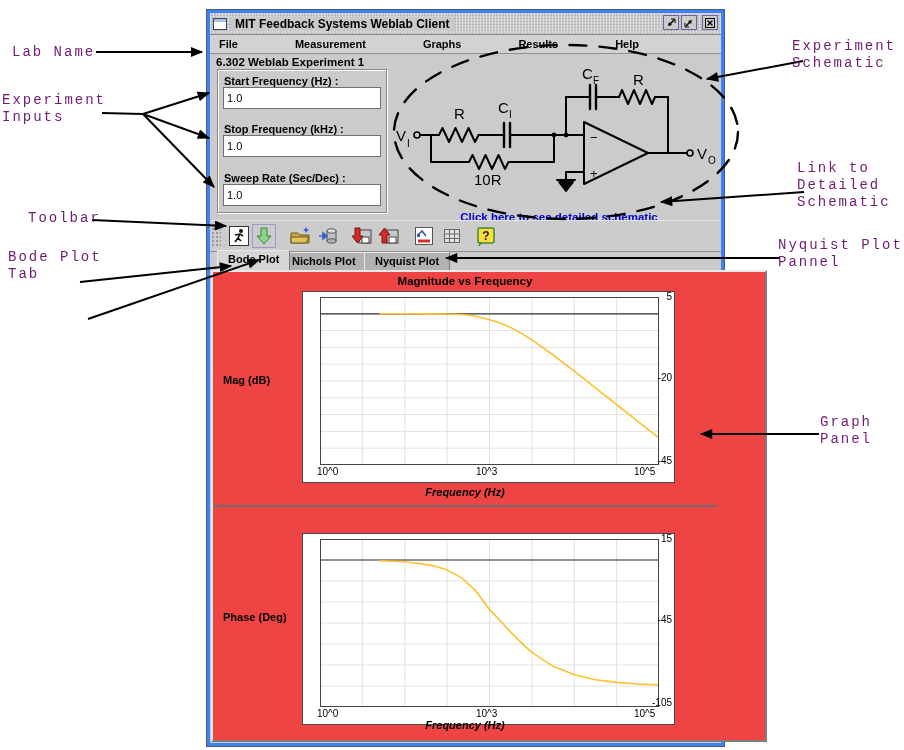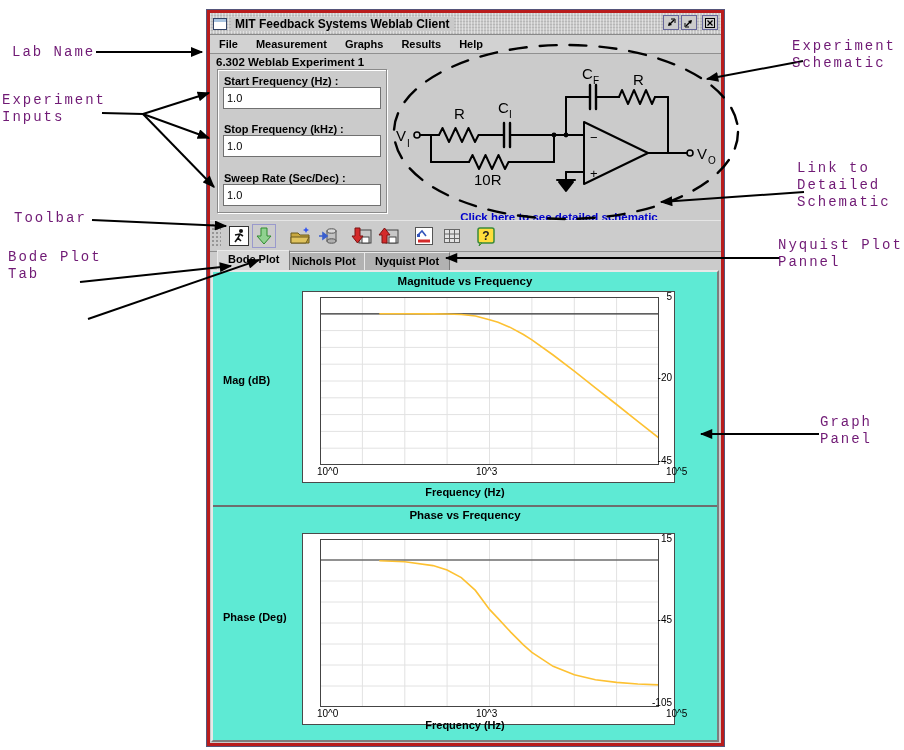--- a/index.html
+++ b/index.html
@@ -6,32 +6,32 @@
   #canvas{position:relative;width:904px;height:750px;background:#fff;overflow:hidden;
           font-family:"Liberation Sans",sans-serif;}
 
   
   .ann{position:absolute;font-family:Liberation Mono, monospace;font-size:14px;
        letter-spacing:2px;color:#701a75;line-height:17px;z-index:6;white-space:nowrap;}
   #annot-overlay{position:absolute;left:0;top:0;width:904px;height:750px;z-index:5;pointer-events:none;}
 
   
   #app-window{position:absolute;left:207px;top:10px;width:517px;height:736px;
-              border:3px solid #b91c1c;outline:1px solid #55557a;background:#CBCBCB;
+              border:3px solid #3b82f6;outline:1px solid #55557a;background:#CBCBCB;
               box-sizing:border-box;z-index:1;}
   #titlebar{position:absolute;left:0;top:0;width:511px;height:21px;background:#C9C9C9;
             background-image:repeating-linear-gradient(90deg,rgba(255,255,255,.45) 0 1px,transparent 1px 3px),
                              repeating-linear-gradient(0deg,rgba(140,140,140,.30) 0 1px,transparent 1px 3px);
             border-bottom:1px solid #888;display:flex;align-items:center;}
   #title-text{font-size:12px;font-weight:bold;color:#000;margin-left:4px;background:#C9C9C9;padding:0 4px;}
   .winbtn{width:16px;height:15px;background:#CCCCCC;border:1px solid #666699;margin-left:2px;
           padding:0;display:flex;align-items:center;justify-content:center;cursor:pointer;}
   #win-buttons{position:absolute;right:3px;top:2px;display:flex;}
   #menubar{position:absolute;left:0;top:22px;width:511px;height:18px;background:#D2D2D2;
-           border-bottom:1px solid #909090;display:flex;align-items:center;}
+           border-bottom:1px solid #909090;display:flex;align-items:center;gap:39px;}
   .menu-item{font-size:11px;font-weight:bold;color:#000;padding:0 9px;cursor:default;}
 
   #content{position:absolute;left:0;top:41px;width:511px;height:689px;background:#CBCBCB;}
 
   
   #exp-title{position:absolute;left:6px;top:2px;font-size:11.5px;font-weight:bold;}
   #inputs-panel{position:absolute;left:7px;top:15px;width:168px;height:142px;
                 border:1px solid #8a8a8a;box-shadow:inset 1px 1px 0 #fff, 1px 1px 0 #fff;background:#CBCBCB;}
   .inp-label{position:absolute;left:6px;font-size:11px;font-weight:bold;white-space:nowrap;}
   .inp-field{position:absolute;left:5px;width:150px;height:18px;border:1px solid #707070;
@@ -50,35 +50,35 @@
   .tbtn.focused{border:1px solid #9999CC;}
 
   
   #tabrow{position:absolute;left:0;top:196px;width:511px;height:20px;}
   .tab{position:absolute;height:32px;top:2px;background:#B2B2B2;border:1px solid #7a7a7a;
        border-bottom:none;border-top-color:#e9e9e9;border-left-color:#e9e9e9;
        font-size:11px;font-weight:bold;padding:2px 10px 0 10px;box-sizing:border-box;cursor:pointer;white-space:nowrap;}
   .tab.active{background:#D6D6D6;height:20px;top:0;z-index:2;}
 
   
-  #graph-panel{position:absolute;left:1px;top:216px;width:508px;height:472px;background:#5eead4;
+  #graph-panel{position:absolute;left:1px;top:216px;width:556px;height:472px;background:#ef4444;
                border:2px solid;border-color:#e8e8e8 #7d7d7d #7d7d7d #e8e8e8;box-sizing:border-box;}
   .chart-section{position:absolute;left:0;width:504px;}
   #mag-section{top:0;height:231px;}
   #phase-section{top:233px;height:235px;border-top:2px solid #6e6e6e;}
   .chart-title{position:absolute;left:0;width:100%;text-align:center;font-size:11.5px;font-weight:bold;}
   .ylab{position:absolute;left:10px;font-size:11px;font-weight:bold;white-space:nowrap;}
   .chart-panel{position:absolute;left:89px;width:371px;height:190px;background:#fff;
                border:1px solid #4a4a4a;overflow:visible;}
   .chart-svg{position:absolute;left:17px;top:5px;}
   .ytick{position:absolute;right:2px;font-size:10px;color:#000;}
   .yt0{top:-1px;}.yt1{top:80px;}.yt2{top:163px;}
   .xtick{position:absolute;top:174px;font-size:10px;color:#000;}
-  .xt0{left:14px;text-align:right;}.xt1{left:173px;}.xt2{left:331px;margin-left:32px;}
-  .xlab{position:absolute;left:0;width:100%;text-align:center;font-size:11px;font-weight:bold;}
+  .xt0{left:14px;text-align:right;}.xt1{left:173px;}.xt2{left:331px;}
+  .xlab{position:absolute;left:0;width:100%;text-align:center;font-size:11px;font-weight:bold;font-style:italic;}
 </style>
 </head>
 <body>
 
 <div id="canvas">
 
   <div id="app-window">
 
     <div id="titlebar">
       <svg width="14" height="12" style="margin-left:3px">
@@ -291,21 +291,20 @@
             <div class="ytick yt1">-20</div>
             <div class="ytick yt2">-45</div>
             <div class="xtick xt0">10^0</div>
             <div class="xtick xt1">10^3</div>
             <div class="xtick xt2">10^5</div>
           </div>
           <div class="xlab" style="top:214px">Frequency (Hz)</div>
         </div>
 
         <div class="chart-section" id="phase-section">
-          <div class="chart-title" style="top:2px">Phase vs Frequency</div>
           <div class="ylab" style="top:104px">Phase (Deg)</div>
           <div class="chart-panel" style="top:26px">
             <svg id="phase-svg" class="chart-svg" width="339" height="168">
                 <line x1="42.4" y1="0" x2="42.4" y2="168" stroke="#e2e2e2"></line>
                 <line x1="84.8" y1="0" x2="84.8" y2="168" stroke="#e2e2e2"></line>
                 <line x1="127.1" y1="0" x2="127.1" y2="168" stroke="#e2e2e2"></line>
                 <line x1="169.5" y1="0" x2="169.5" y2="168" stroke="#e2e2e2"></line>
                 <line x1="211.9" y1="0" x2="211.9" y2="168" stroke="#e2e2e2"></line>
                 <line x1="254.3" y1="0" x2="254.3" y2="168" stroke="#e2e2e2"></line>
                 <line x1="296.6" y1="0" x2="296.6" y2="168" stroke="#e2e2e2"></line>
@@ -357,21 +356,21 @@
     </g>
   </svg>
 
   <div class="ann" style="left:12px;top:44px;width:96px">
     <div>Lab Name</div>
   </div>
   <div class="ann" style="left:2px;top:92px;width:112px">
     <div>Experiment</div>
     <div>Inputs</div>
   </div>
-  <div class="ann" style="left:14px;top:210px;width:82px">
+  <div class="ann" style="left:28px;top:210px;width:82px">
     <div>Toolbar</div>
   </div>
   <div class="ann" style="left:8px;top:249px;width:106px">
     <div>Bode Plot</div>
     <div>Tab</div>
   </div>
   <div class="ann" style="left:792px;top:38px;width:110px">
     <div>Experiment</div>
     <div>Schematic</div>
   </div>

